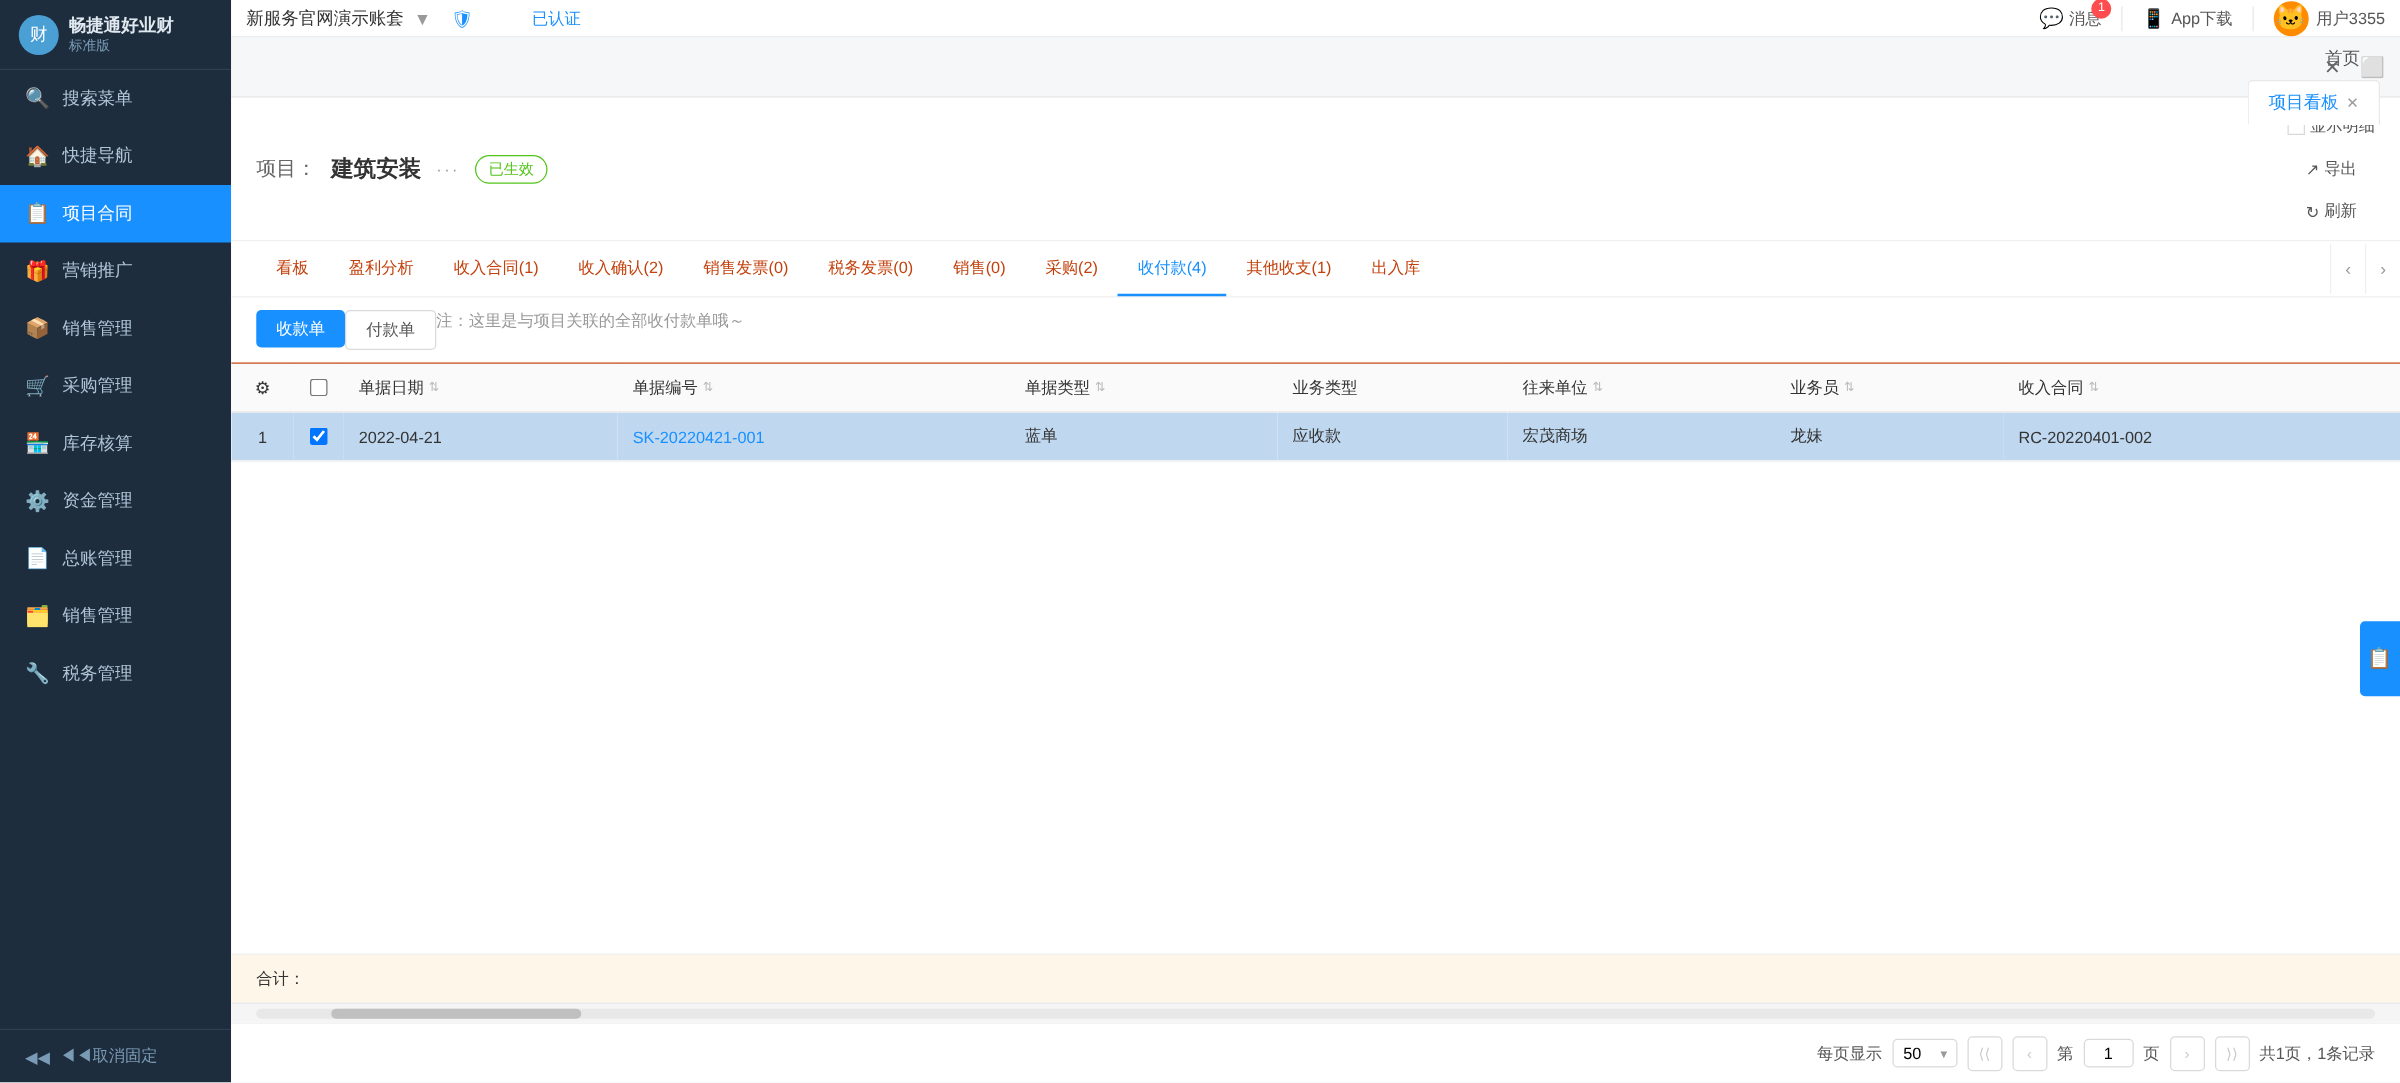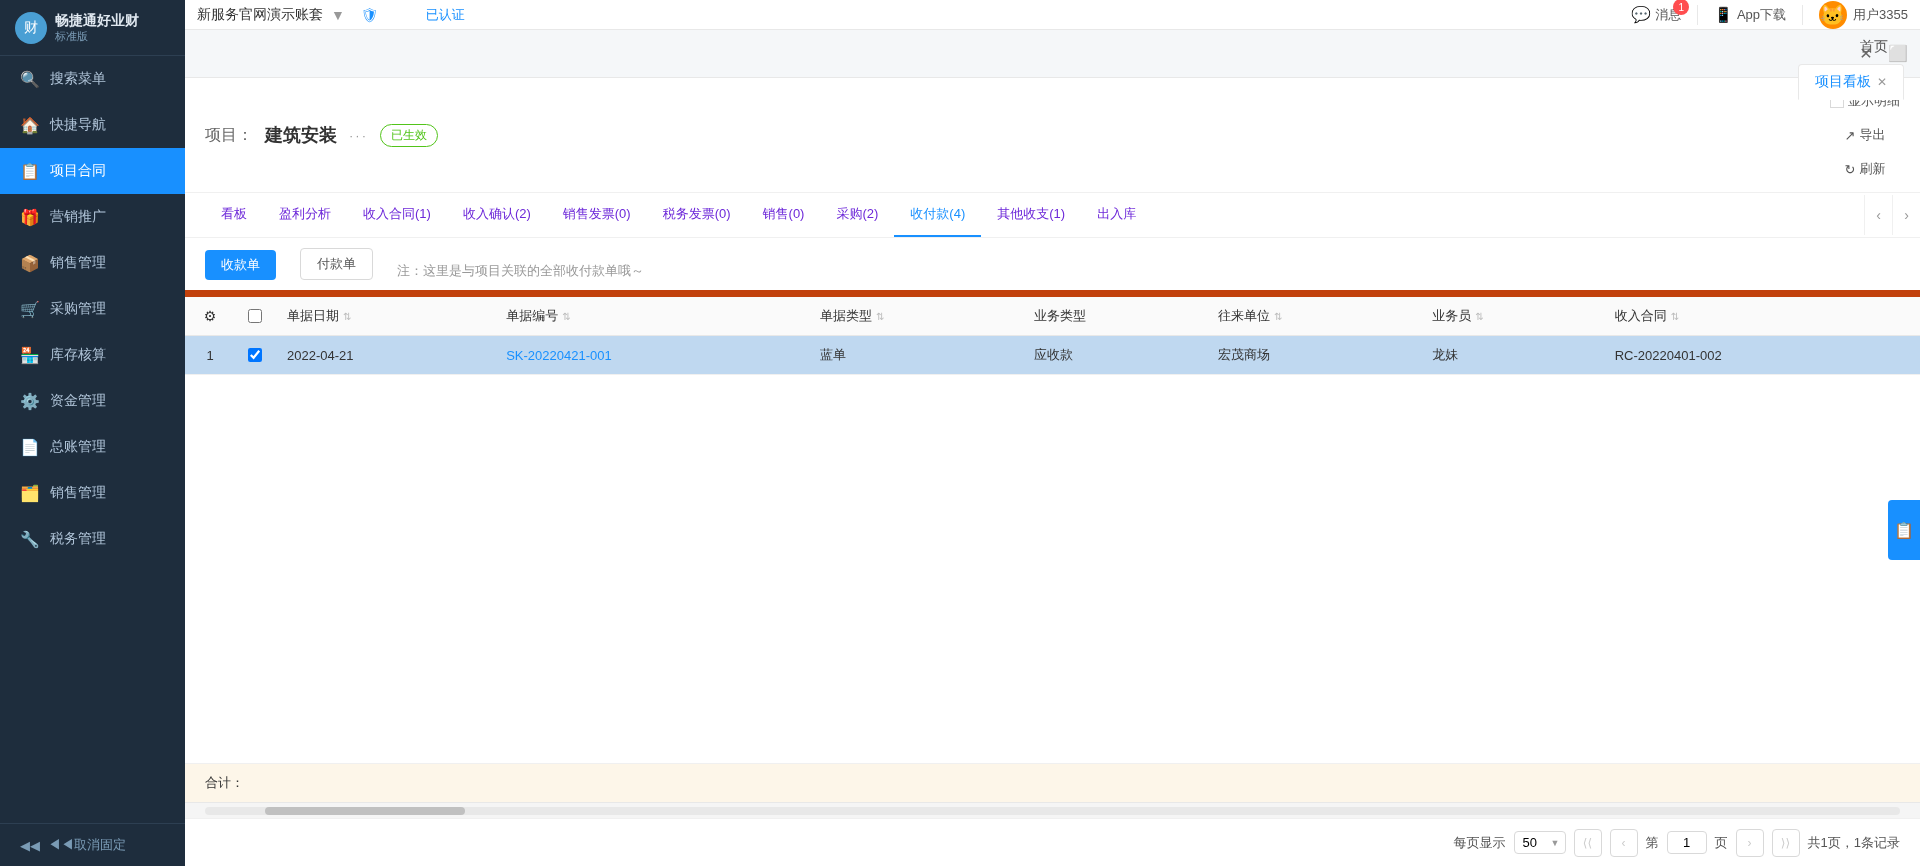--- a/index.html
+++ b/index.html
@@ -51,27 +51,27 @@
     .project-title { font-size: 18px; font-weight: bold; color: #333; display: flex; align-items: center; gap: 12px; }
     .project-more { color: #999; margin: 0 12px; cursor: pointer; letter-spacing: 2px; }
     .project-status { border: 1px solid #52c41a; color: #52c41a; padding: 2px 10px; border-radius: 12px; font-size: 12px; }
     .project-header-right { margin-left: auto; display: flex; align-items: center; gap: 16px; flex-direction: column; }
     .project-header-action { display: flex; align-items: center; color: #555; font-size: 13px; cursor: pointer; gap: 4px; }
     .checkbox-label { display: flex; align-items: center; gap: 4px; color: #555; font-size: 13px; cursor: pointer; }
     .checkbox-box { width: 14px; height: 14px; border: 1px solid #d9d9d9; background: white; display: flex; align-items: center; justify-content: center; }
 
     
     .sub-tabs { display: flex; align-items: center; border-bottom: 1px solid #f0f0f0; padding: 0 20px; flex-shrink: 0; position: relative; }
-    .sub-tab { padding: 12px 16px; font-size: 13px; color: #6d28d9; cursor: pointer; border-bottom: 2px solid transparent; white-space: nowrap; }
+    .sub-tab { padding: 12px 16px; font-size: 13px; color: #c2410c; cursor: pointer; border-bottom: 2px solid transparent; white-space: nowrap; }
     .sub-tab.active { color: #1890ff; border-bottom: 2px solid #1890ff; }
     .sub-tabs-arrow { position: absolute; right: 0; display: flex; }
     .sub-tabs-arrow-btn { width: 28px; height: 40px; display: flex; align-items: center; justify-content: center; cursor: pointer; color: #999; font-size: 14px; border-left: 1px solid #f0f0f0; background: white; }
 
     
-    .filter-bar { display: flex; align-items: flex-end; padding: 10px 20px; gap: 24px; border-bottom: 7px solid #c2410c; flex-shrink: 0; }
+    .filter-bar { display: flex; align-items: flex-start; padding: 10px 20px; gap: 0; border-bottom: 1px solid #c2410c; flex-shrink: 0; }
     .btn-primary { background: #1890ff; color: white; border: none; padding: 6px 16px; border-radius: 4px; font-size: 13px; cursor: pointer; }
     .btn-default { background: white; color: #555; border: 1px solid #d9d9d9; padding: 6px 16px; border-radius: 4px; font-size: 13px; cursor: pointer; }
     .filter-note { color: #999; font-size: 13px; }
 
     
     .table-container { flex: 1; overflow: auto; position: relative; }
     .table-container::-webkit-scrollbar { height: 8px; width: 8px; }
     .table-container::-webkit-scrollbar-track { background: #f0f0f0; }
     .table-container::-webkit-scrollbar-thumb { background: #c0c0c0; border-radius: 4px; }
 

